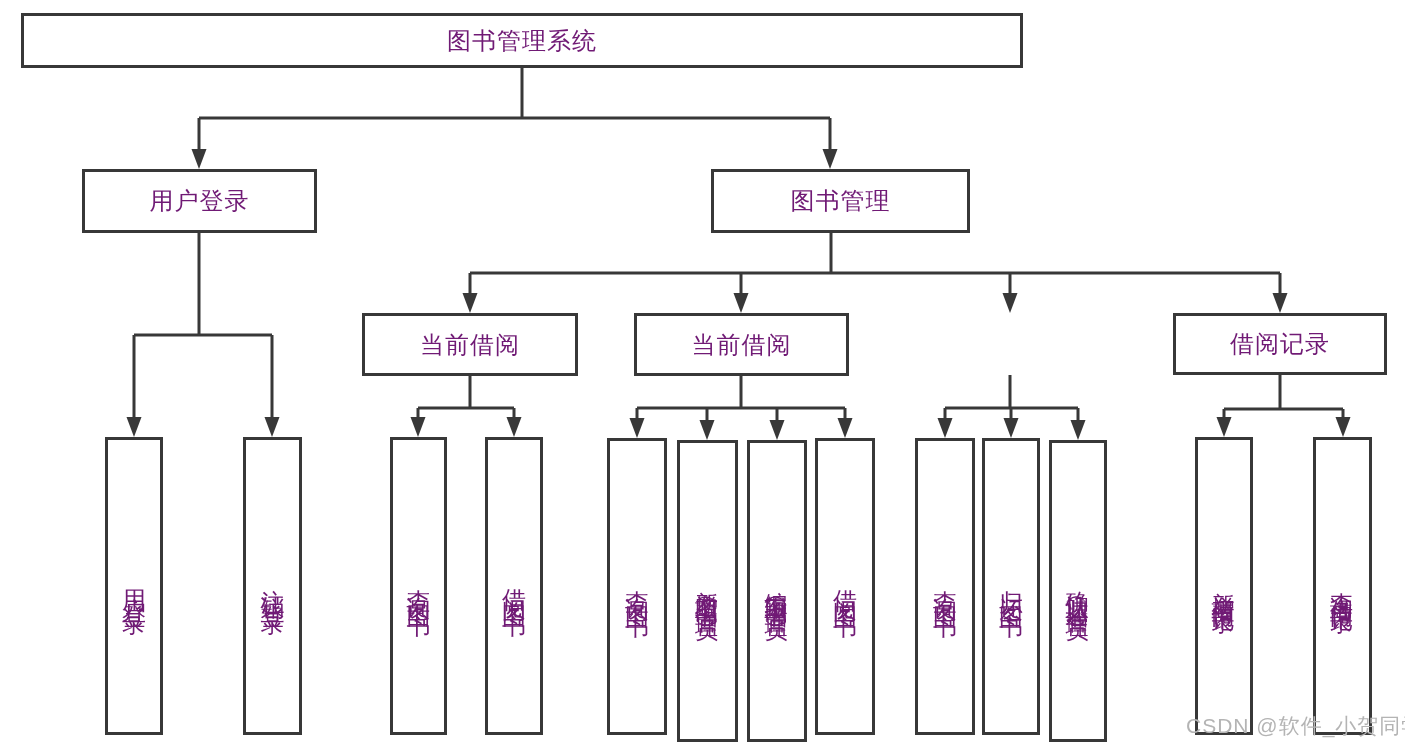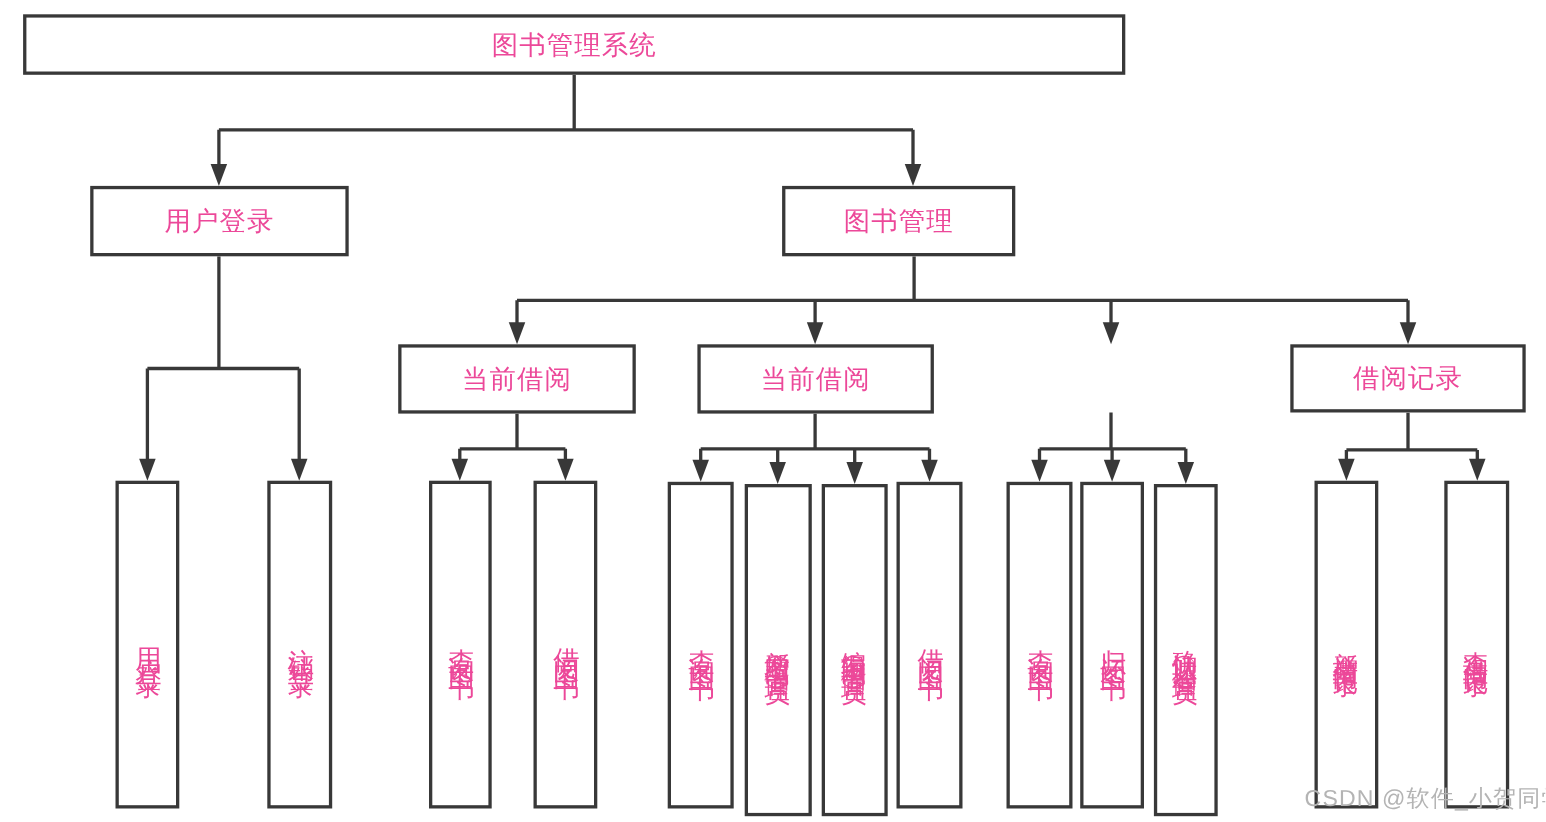--- a/index.html
+++ b/index.html
@@ -9,21 +9,21 @@
     background:#ffffff;
     font-family:"Liberation Sans","DejaVu Sans",sans-serif;
     overflow:hidden;
   }
   #wires{position:absolute;left:0;top:0;width:1405px;height:747px;}
   .box{
     position:absolute;
     box-sizing:border-box;
     border:3px solid #383838;
     background:#ffffff;
-    color:#ec4899;
+    color:#701a75;
     display:flex;
     align-items:center;
     justify-content:center;
     text-align:center;
   }
   .h{font-size:24px;letter-spacing:1px;}
   .v{
     writing-mode:vertical-rl;
     text-orientation:mixed;
     font-size:24px;
@@ -91,21 +91,21 @@
     <g>
       <path d="M1280,375 V409 M1224,409 H1343 M1224,409 V425 M1343,409 V425"></path>
       <polygon points="1216.5,417 1231.5,417 1224,437"></polygon>
       <polygon points="1335.5,417 1350.5,417 1343,437"></polygon>
     </g>
   </svg>
 
   <div class="box h" style="left:21px;top:13px;width:1002px;height:55px">图书管理系统</div>
 
   <div class="box h" style="left:82px;top:169px;width:235px;height:64px">用户登录</div>
-  <div class="box h" style="left:711px;top:169px;width:212px;height:64px">图书管理</div>
+  <div class="box h" style="left:711px;top:169px;width:259px;height:64px">图书管理</div>
 
   <div class="box h" style="left:362px;top:313px;width:216px;height:63px">当前借阅</div>
   <div class="box h" style="left:634px;top:313px;width:215px;height:63px">当前借阅</div>
   <div class="box h" style="left:1173px;top:313px;width:214px;height:62px">借阅记录</div>
 
   <div class="box v" style="left:105px;top:437px;width:58px;height:298px">用户登录</div>
   <div class="box v" style="left:243px;top:437px;width:59px;height:298px">注销登录</div>
 
   <div class="box v" style="left:390px;top:437px;width:57px;height:298px">查询图书</div>
   <div class="box v" style="left:485px;top:437px;width:58px;height:298px">借阅图书</div>

